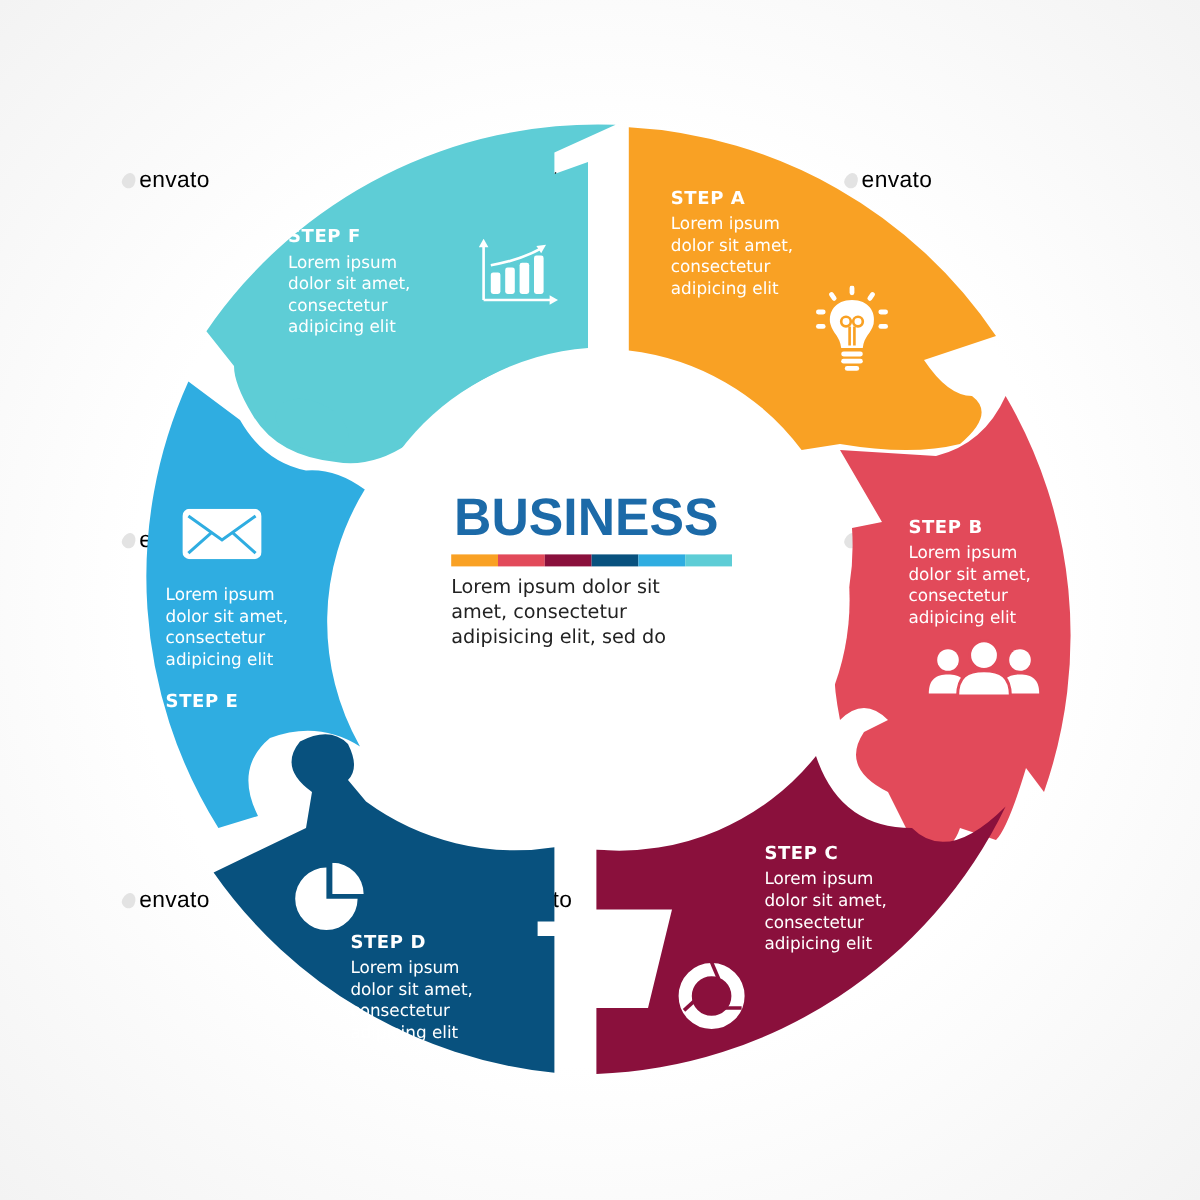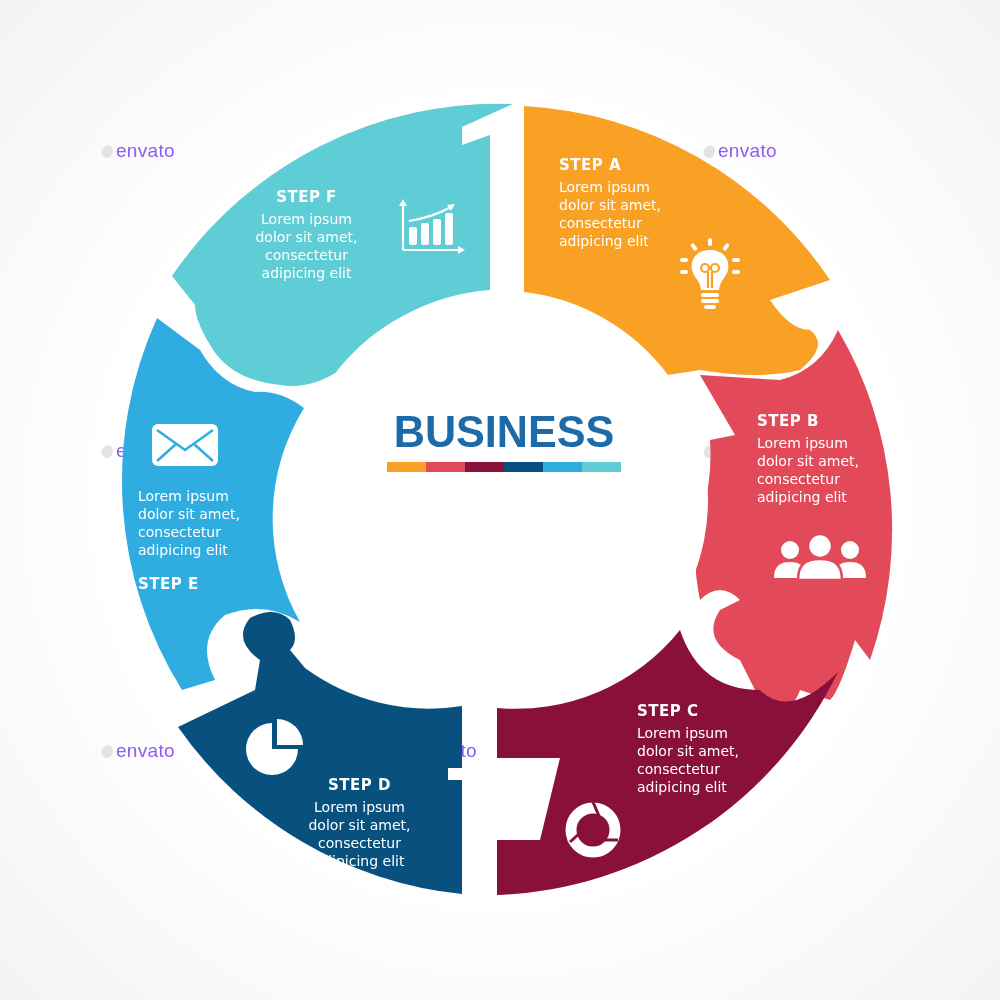--- a/index.html
+++ b/index.html
@@ -5,32 +5,32 @@
   html, body { margin: 0; padding: 0; }
   body {
     width: 1000px; height: 1000px; overflow: hidden;
     background: radial-gradient(circle at 50% 50%, #ffffff 0%, #ffffff 55%, #f3f3f3 100%);
     font-family: "DejaVu Sans", "Liberation Sans", sans-serif;
     position: relative;
   }
   #stage { position: absolute; left: 0; top: 0; width: 1000px; height: 1000px; }
   .wm {
     position: absolute; font-family: "Liberation Sans", sans-serif; font-size: 19px;
-    color: #8b5cf6; letter-spacing: 0.3px; pointer-events: none;
+    color: #000000; letter-spacing: 0.3px; pointer-events: none;
   }
   .wm .drop { display: inline-block; width: 11px; height: 13px; background: #e3e3e3; border-radius: 50% 50% 50% 50% / 60% 60% 40% 40%; margin-right: 3px; vertical-align: -1px; transform: rotate(25deg); }
   .step {
     position: absolute; color: #ffffff; font-size: 14.5px; line-height: 18px; font-weight: bold;
   }
   .step .title { font-size: 15px; font-weight: bold; letter-spacing: 0.5px; line-height: 26px; }
   .step .body { font-weight: normal; font-size: 14px; line-height: 18px; }
-  .right { text-align: center; }
+  .right { text-align: left; }
   .left { text-align: left; }
   .icon { position: absolute; }
-  .center-block { position: absolute; left: 387px; top: 410px; width: 234px; text-align: center; }
+  .center-block { position: absolute; left: 376px; top: 410px; width: 234px; }
   .c-title1 { font-family: "Liberation Sans", sans-serif; font-weight: bold; font-size: 44px; color: #1c6aa8; line-height: 44px; letter-spacing: 0px; transform: scaleX(0.98); }
   .c-title2 { font-family: "Liberation Sans", sans-serif; font-weight: bold; font-size: 31px; color: #333333; line-height: 36px; letter-spacing: 0px; }
   .c-bar { display: flex; height: 10px; margin: 8px 0 6px 0; }
   .c-bar span { flex: 1; }
   .c-desc { font-size: 16px; color: #222222; line-height: 21px; font-family: "DejaVu Sans", sans-serif; }
 </style>
 </head>
 <body>
 
 <div id="stage">
@@ -77,20 +77,25 @@
 
   <div class="center-block">
     <div class="c-title1">BUSINESS</div>
     <div class="c-bar">
       <span style="background:#f9a124"></span>
       <span style="background:#e24a5a"></span>
       <span style="background:#8a103c"></span>
       <span style="background:#08517e"></span>
       <span style="background:#2fade1"></span>
       <span style="background:#5ecdd6"></span>
+    </div>
+    <div class="c-desc">
+      <div>Lorem ipsum dolor sit</div>
+      <div>amet, consectetur</div>
+      <div>adipisicing elit, sed do</div>
     </div>
   </div>
 
   <div class="step left" style="left:559px;top:152px;">
     <div class="title">STEP A</div>
     <div class="body">
       <div>Lorem ipsum</div>
       <div>dolor sit amet,</div>
       <div>consectetur</div>
       <div>adipicing elit</div>
@@ -111,21 +116,21 @@
       <rect x="26" y="67" width="12" height="4" rx="2"></rect>
     </g>
     <g fill="none" stroke="#f9a124" stroke-width="2.2">
       <circle cx="27" cy="30" r="4"></circle>
         <circle cx="37" cy="30" r="4"></circle>
       <line x1="30" y1="34" x2="30" y2="50"></line>
         <line x1="34" y1="34" x2="34" y2="50"></line>
     </g>
   </svg>
 
-  <div class="step left" style="left:757px;top:408px;">
+  <div class="step left" style="left:757px;top:426px;">
     <div class="title">STEP B</div>
     <div class="body">
       <div>Lorem ipsum</div>
       <div>dolor sit amet,</div>
       <div>consectetur</div>
       <div>adipicing elit</div>
     </div>
   </div>
   <svg class="icon" style="left:772px;top:532px;" width="96" height="50" viewBox="0 0 96 50">
     <g fill="#ffffff">

